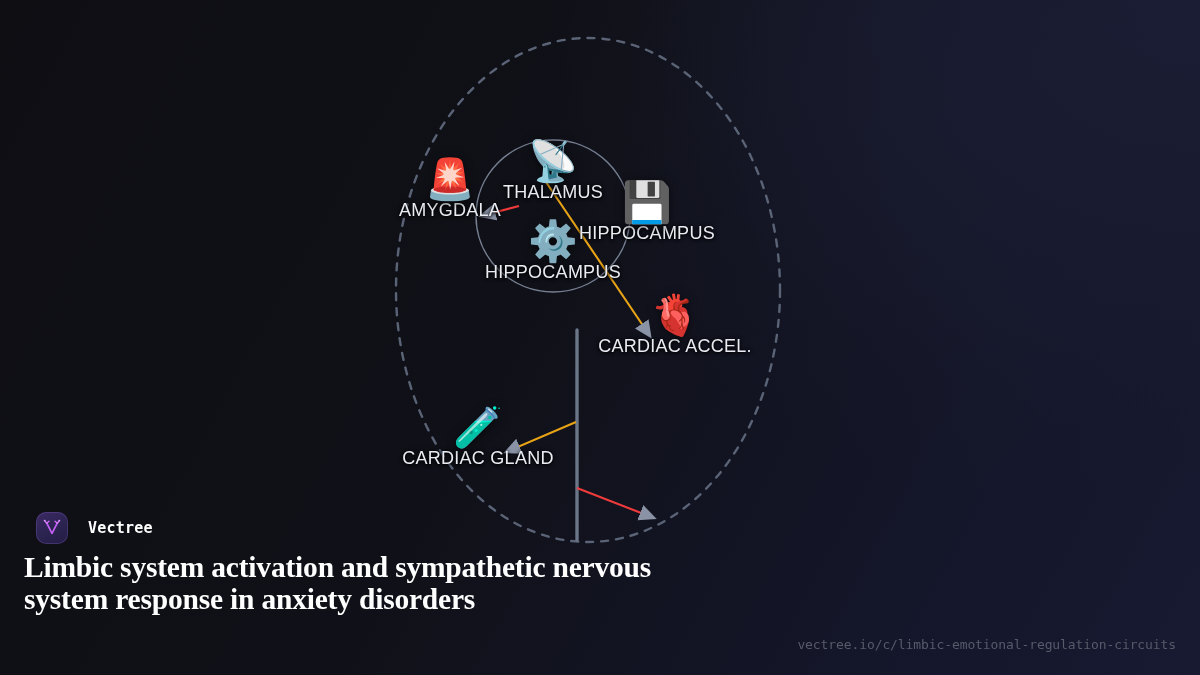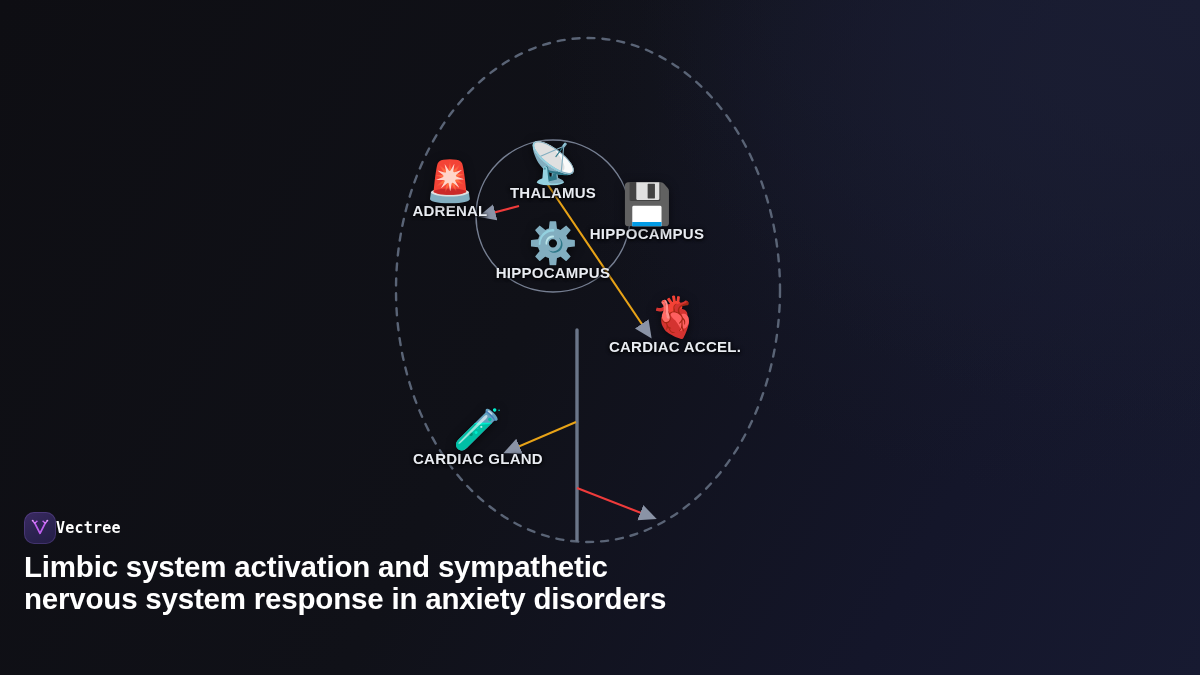--- a/index.html
+++ b/index.html
@@ -17,39 +17,39 @@
       radial-gradient(ellipse 800px 600px at 92% 12%, #181b2e 0%, rgba(24,27,46,0) 70%),
       linear-gradient(118deg, #0e0e13 0%, #101118 45%, #14162a 78%, #171a31 100%);
     overflow:hidden;
   }
   #diagram-svg { position:absolute; left:0; top:0; width:1200px; height:675px; }
 
   .node { position:absolute; transform:translate(-50%,-50%); text-align:center;
           display:flex; flex-direction:column; align-items:center; }
   .node-icon { font-size:40px; line-height:42px; filter:drop-shadow(0 2px 5px rgba(0,0,0,.55)); }
   .node-label {
-    margin-top:0; color:#e9ecf2; font-size:15px; font-weight:700;
+    margin-top:0; color:#e9ecf2; font-size:18px; font-weight:400;
     letter-spacing:.25px; white-space:nowrap;
     text-shadow:0 1px 3px rgba(0,0,0,.95), 0 0 4px rgba(0,0,0,.9);
   }
 
   
-  #brand { position:absolute; left:24px; top:512px; display:flex; align-items:center; gap:0; }
+  #brand { position:absolute; left:36px; top:512px; display:flex; align-items:center; gap:20px; }
   #brand-logo {
     width:32px; height:32px; border-radius:10px;
     background: linear-gradient(150deg,#3b2a63 0%, #2b2350 55%, #241d45 100%);
     box-shadow: inset 0 0 0 1px rgba(160,120,230,.22);
     display:flex; align-items:center; justify-content:center;
   }
   #brand-name { color:#ffffff; font-family:"DejaVu Sans Mono", monospace;
                 font-size:15px; font-weight:700; letter-spacing:.2px; }
 
   #headline {
     position:absolute; left:24px; top:551px; width:700px;
-    color:#ffffff; font-family:Liberation Sans, sans-serif;
+    color:#ffffff; font-family:Liberation Serif, serif;
     font-size:29.5px; font-weight:700; line-height:32px; letter-spacing:-0.2px;
   }
   #site-url {
     position:absolute; right:24px; top:652px; transform:translateY(-100%);
     color:#565a69; font-family:"DejaVu Sans Mono", monospace;
     font-size:13px; letter-spacing:-0.1px; white-space:nowrap;
   }
 </style>
 </head>
 <body>
@@ -70,21 +70,21 @@
         <line x1="519" y1="206" x2="481" y2="216" stroke="#ef3b3b" stroke-width="2.1" marker-end="url(#ah)"></line>
         <line x1="546" y1="182" x2="650" y2="336" stroke="#e8a317" stroke-width="2.1" marker-end="url(#ah)"></line>
         <line x1="576" y1="422" x2="506" y2="452" stroke="#e8a317" stroke-width="2.1" marker-end="url(#ah)"></line>
         <line x1="577" y1="488" x2="654" y2="518" stroke="#ef3b3b" stroke-width="2.1" marker-end="url(#ah)"></line>
       </g>
   </svg>
 
   <div id="node-layer">
       <div class="node" style="left: 450px; top: 189px;">
         <div class="node-icon">🚨</div>
-        <div class="node-label" style="color: rgb(233, 236, 242);">ADRENAL</div>
+        <div class="node-label" style="color: rgb(233, 236, 242);">AMYGDALA</div>
       </div>
       <div class="node" style="left: 553px; top: 171px;">
         <div class="node-icon">📡</div>
         <div class="node-label" style="color: rgb(233, 236, 242);">THALAMUS</div>
       </div>
       <div class="node" style="left: 647px; top: 212px;">
         <div class="node-icon">💾</div>
         <div class="node-label" style="color: rgb(233, 236, 242);">HIPPOCAMPUS</div>
       </div>
       <div class="node" style="left: 553px; top: 251px;">
@@ -111,14 +111,15 @@
         <circle cx="20.8" cy="3.1" r="1.15" fill="#e79bff"></circle>
         <circle cx="8.3" cy="3.9" r="0.85" fill="#b654ec"></circle>
         <circle cx="15.7" cy="3.9" r="0.85" fill="#b654ec"></circle>
       </svg>
     </div>
     <span id="brand-name">Vectree</span>
   </div>
 
   <h1 id="headline">Limbic system activation and sympathetic nervous system response in anxiety disorders</h1>
 
+  <div id="site-url">vectree.io/c/limbic-emotional-regulation-circuits</div>
 
 </div>
 
 </body></html>

